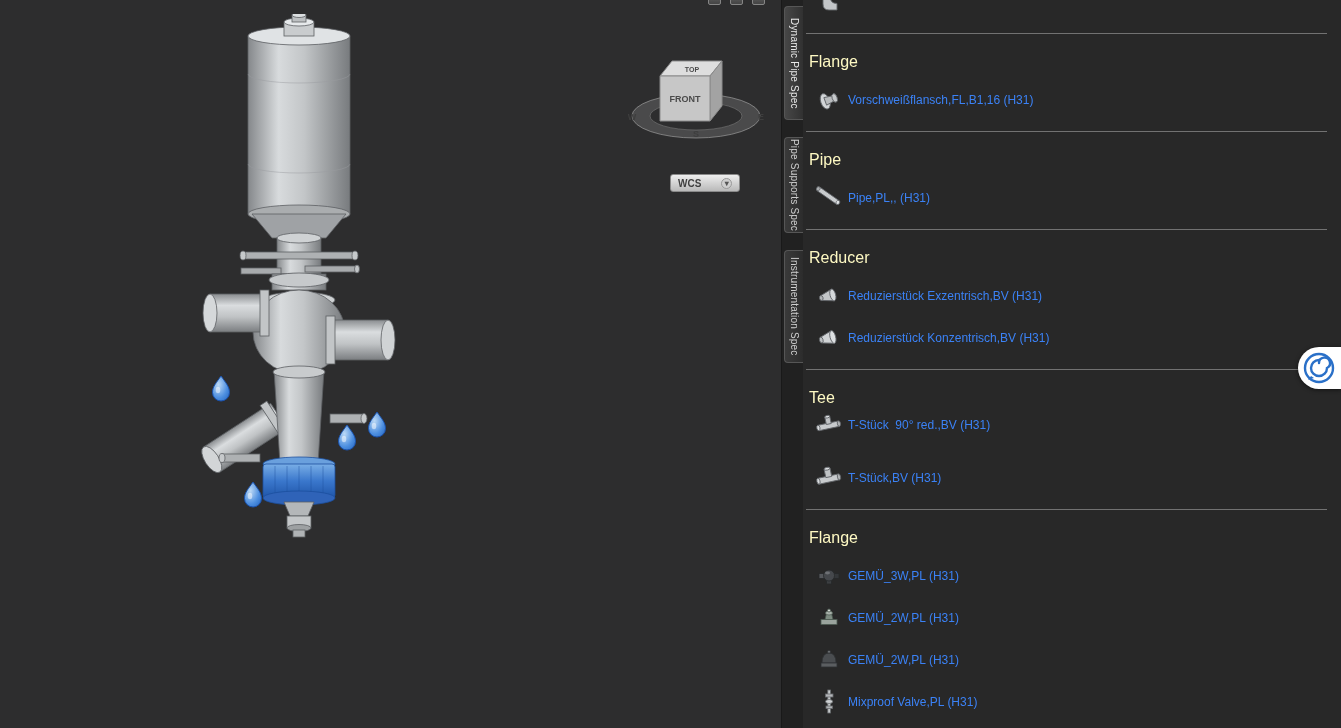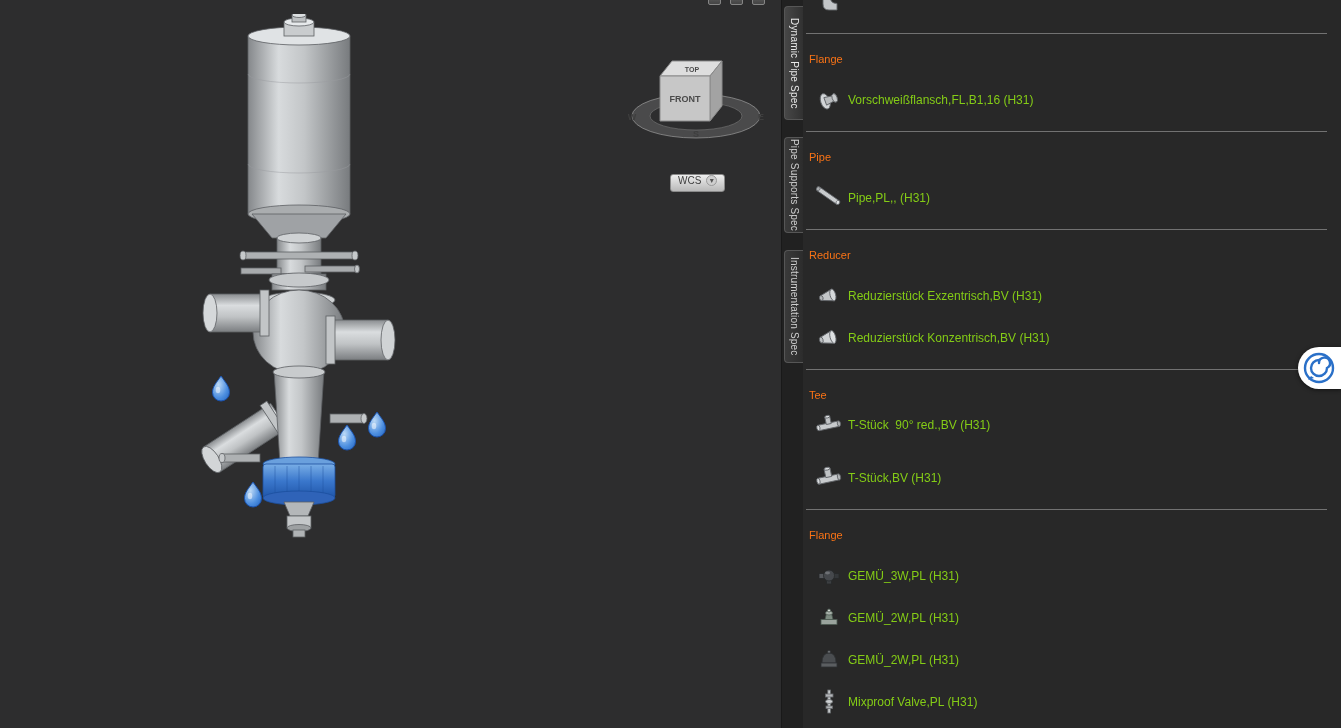--- a/index.html
+++ b/index.html
@@ -9,43 +9,43 @@
 
   
   .viewport{position:absolute;left:0;top:0;width:781px;height:728px;background:#2d2d2e;overflow:hidden}
   .vp-icons{position:absolute;left:708px;top:-7px;display:flex;gap:9px}
   .vp-icons .ic{width:13px;height:12px;border:1px solid #8f8f8f;border-radius:2px;
     background:linear-gradient(#6b6b6b,#474747);opacity:.9}
   .model{position:absolute;left:180px;top:14px}
   .viewcube{position:absolute;left:622px;top:44px;cursor:pointer}
   .cube-txt{font-family:"Liberation Sans",sans-serif;font-weight:bold;fill:#4a4a4a}
   .compass-txt{font-family:"Liberation Sans",sans-serif;font-weight:bold;fill:#3e3e3e}
-  .wcs{position:absolute;left:670px;top:174px;height:18px;display:flex;align-items:flex-start;gap:5px;
+  .wcs{position:absolute;left:670px;top:174px;height:18px;display:flex;align-items:center;gap:20px;
     padding:0 7px;background:linear-gradient(#eeeeee,#b9b9b9);border:1px solid #8a8a8a;
-    border-radius:3px;font-size:10px;font-weight:normal;color:#3f3f3f;cursor:pointer}
+    border-radius:3px;font-size:10px;font-weight:bold;color:#3f3f3f;cursor:pointer}
   .wcs .dd{font-size:8px;color:#565656;background:#cfcfcf;border:1px solid #9a9a9a;border-radius:50%;
     width:11px;height:11px;display:flex;align-items:center;justify-content:center}
 
   
   .palette{position:absolute;left:781px;top:0;width:560px;height:728px;background:#272727;
     border-left:1px solid #191919}
   .tabstrip{position:absolute;left:0;top:0;width:21px;height:728px;background:#212121}
   .tab{position:absolute;left:2px;width:19px;background:linear-gradient(90deg,#3a3a3a,#2c2c2c);
     border:1px solid #565656;border-right:none;border-radius:4px 0 0 4px;color:#cfcfcf;
     font-size:10px;letter-spacing:.2px;display:flex;align-items:center;justify-content:center;
     writing-mode:vertical-rl;overflow:hidden;cursor:pointer}
   .tab.active{background:linear-gradient(90deg,#474747,#313131);color:#e9e9e9}
   .content{position:absolute;left:21px;top:0;right:0;bottom:0;background:#282828;overflow:hidden}
   .partial-ic{position:absolute;left:15px;top:-9px;width:24px;height:24px}
   .sep{position:absolute;left:3px;right:14px;height:1px;background:#858585;opacity:.8}
-  .sec-title{position:absolute;left:6px;height:16px;font-size:11px;color:#f97316}
+  .sec-title{position:absolute;left:6px;height:16px;font-size:16px;color:#fef9c3}
   .row{position:absolute;left:0;right:10px;height:42px;cursor:pointer}
   .row .ric{position:absolute;left:13px;top:8px;width:26px;height:26px}
   .row .rlabel{position:absolute;left:45px;top:0;height:42px;display:flex;align-items:center;
-    font-size:12px;color:#84cc16;white-space:pre}
+    font-size:12px;color:#3b82f6;white-space:pre}
 
   
   .comm{position:absolute;right:0;top:347px;width:43px;height:42px;background:#ffffff;
     border-radius:21px 0 0 21px;box-shadow:0 1px 4px rgba(0,0,0,.55);display:flex;
     align-items:center;padding-left:3px;cursor:pointer}
 </style>
 </head>
 <body>
 
 <div class="app">

